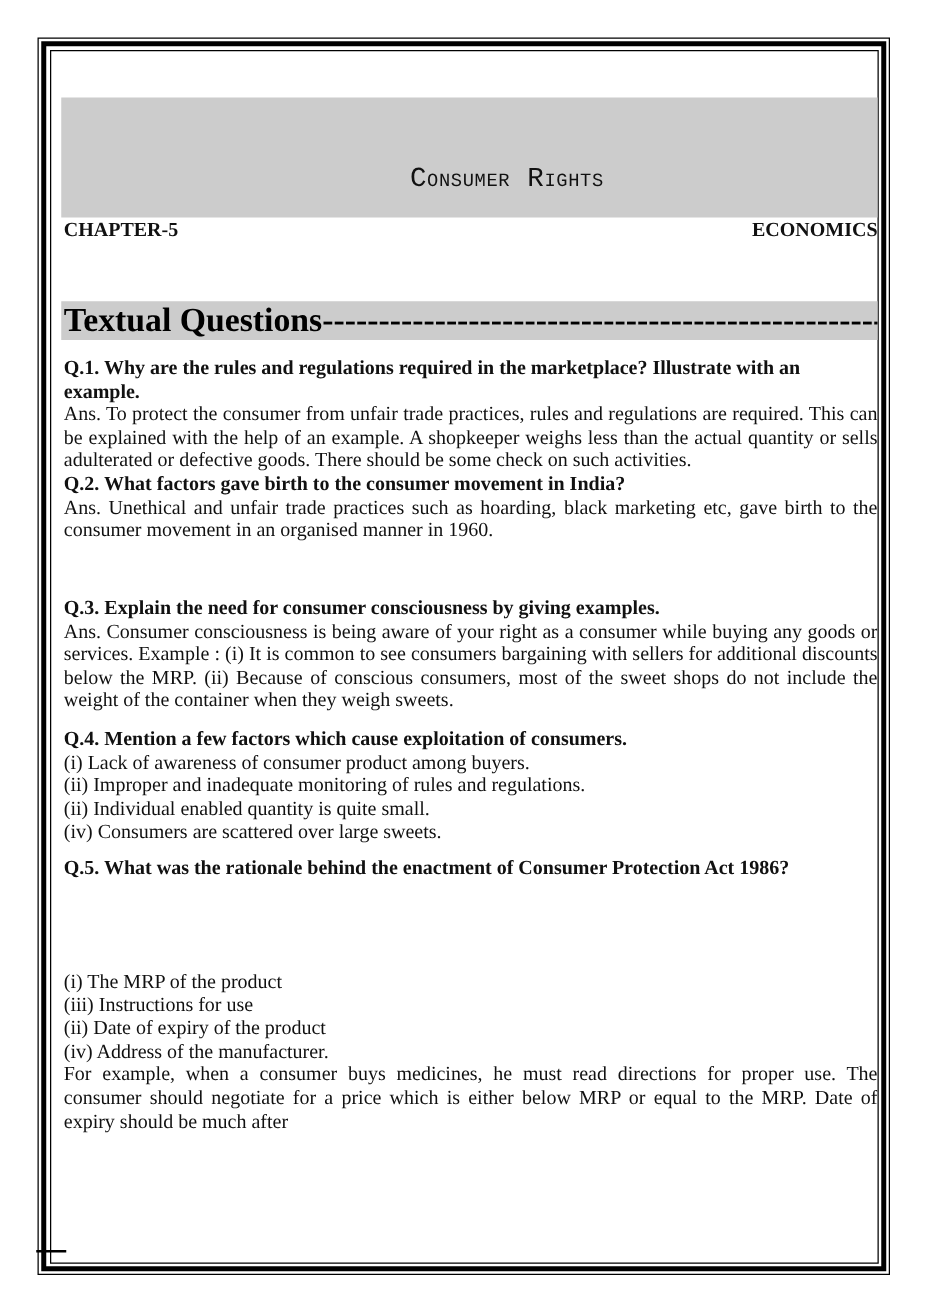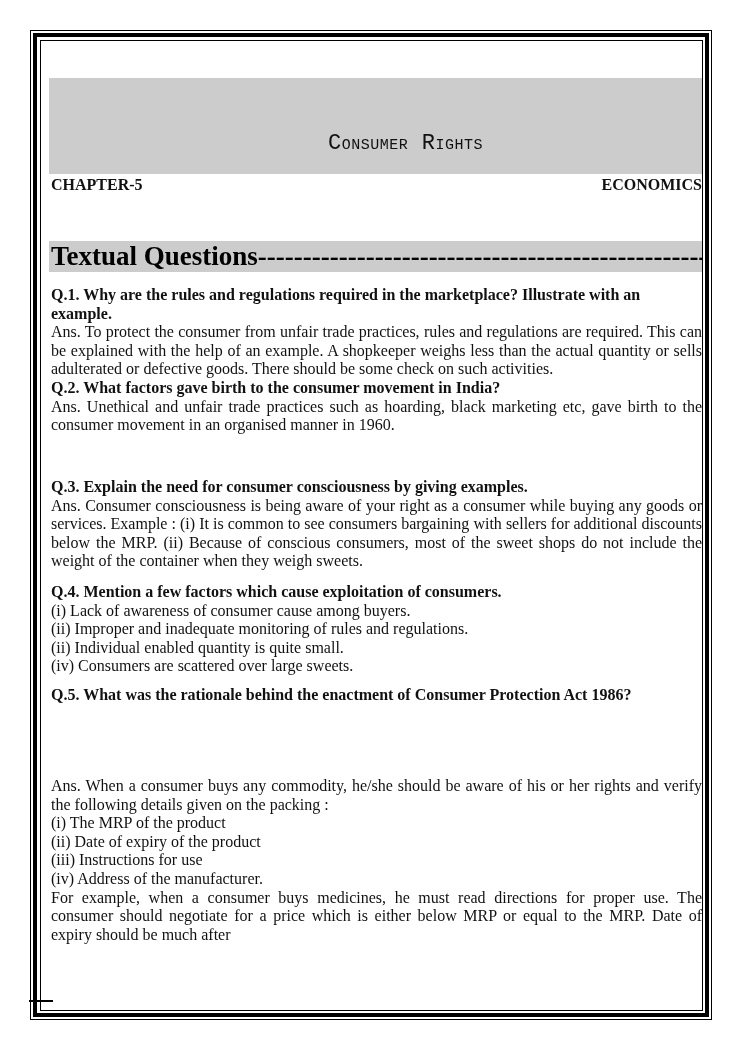--- a/index.html
+++ b/index.html
@@ -51,30 +51,29 @@
   <p class="a"><b>Ans.</b><span> Unethical and unfair trade practices such as hoarding, black marketing etc, gave birth to the consumer movement in an organised manner in 1960.</span></p>
 </div>
 
 <div class="qa clip" style="top:478px;">
   <p class="q">Q.3. Explain the need for consumer consciousness by giving examples.</p>
   <p class="a"><b>Ans.</b><span> Consumer consciousness is being aware of your right as a consumer while buying any goods or services. Example : (i) It is common to see consumers bargaining with sellers for additional discounts below the MRP. (ii) Because of conscious consumers, most of the sweet shops do not include the weight of the container when they weigh sweets.</span></p>
 </div>
 
 <div class="qa clip" style="top:583px;">
   <p class="q">Q.4. Mention a few factors which cause exploitation of consumers.</p>
-  <p class="line">(i) Lack of awareness of consumer cause among buyers.</p>
+  <p class="line">(i) Lack of awareness of consumer product among buyers.</p>
   <p class="line">(ii) Improper and inadequate monitoring of rules and regulations.</p>
   <p class="line">(ii) Individual enabled quantity is quite small.</p>
   <p class="line">(iv) Consumers are scattered over large sweets.</p>
 </div>
 
 <div class="qa clip" style="top:686px;">
   <p class="q">Q.5. What was the rationale behind the enactment of Consumer Protection Act 1986?</p>
 </div>
 
 <div class="qa clip" style="top:777px; height:184px;">
-  <p class="a"><b>Ans.</b><span> When a consumer buys any commodity, he/she should be aware of his or her rights and verify the following details given on the packing :</span></p>
   <p class="line">(i) The MRP of the product</p>
+  <p class="line">(iii) Instructions for use</p>
   <p class="line">(ii) Date of expiry of the product</p>
-  <p class="line">(iii) Instructions for use</p>
   <p class="line">(iv) Address of the manufacturer.</p>
   <p class="a">For example, when a consumer buys medicines, he must read directions for proper use. The consumer should negotiate for a price which is either below MRP or equal to the MRP. Date of expiry should be much after</p>
 </div>
 
 </body></html>

